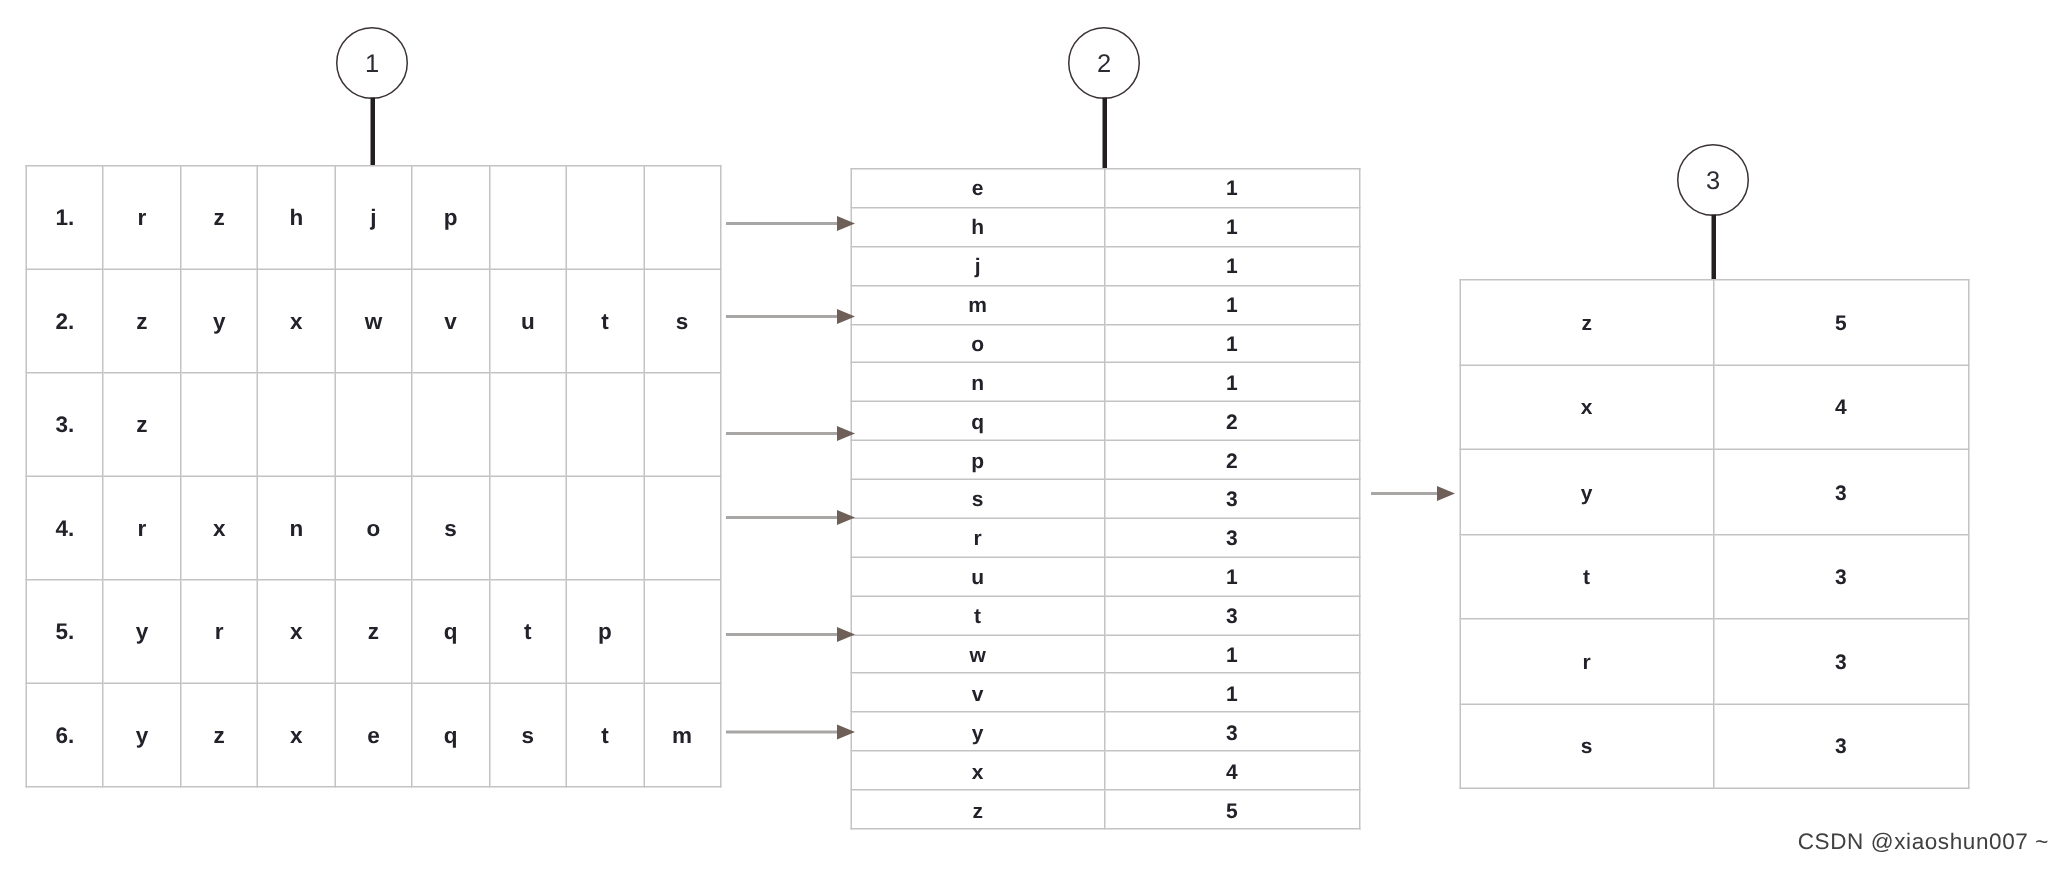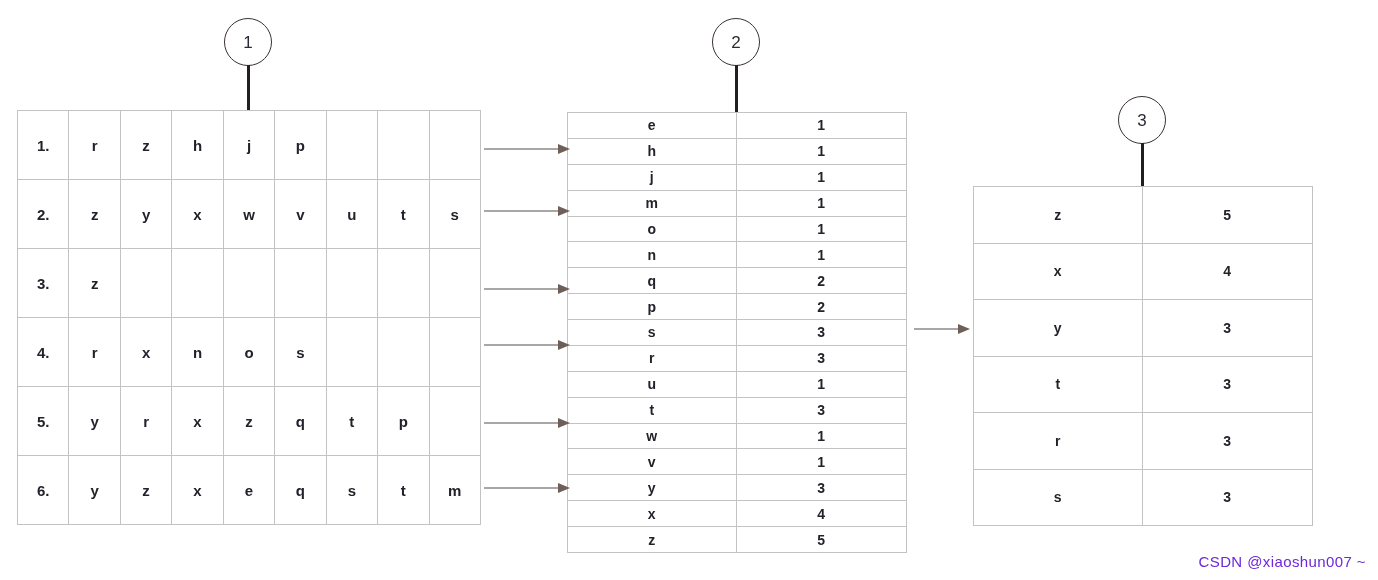--- a/index.html
+++ b/index.html
@@ -129,21 +129,21 @@
     border-bottom: 5px solid transparent;
     border-left: 12px solid #6e6058;
   }
 
   
   #watermark {
     position: absolute;
     right: 12px;
     bottom: 10px;
     font-size: 15px;
-    color: #6d28d9;
+    color: #404040;
     font-family: "Liberation Sans", sans-serif;
     letter-spacing: 0.4px;
     white-space: nowrap;
   }
 </style>
 </head>
 <body>
 
 <div id="canvas">
 

